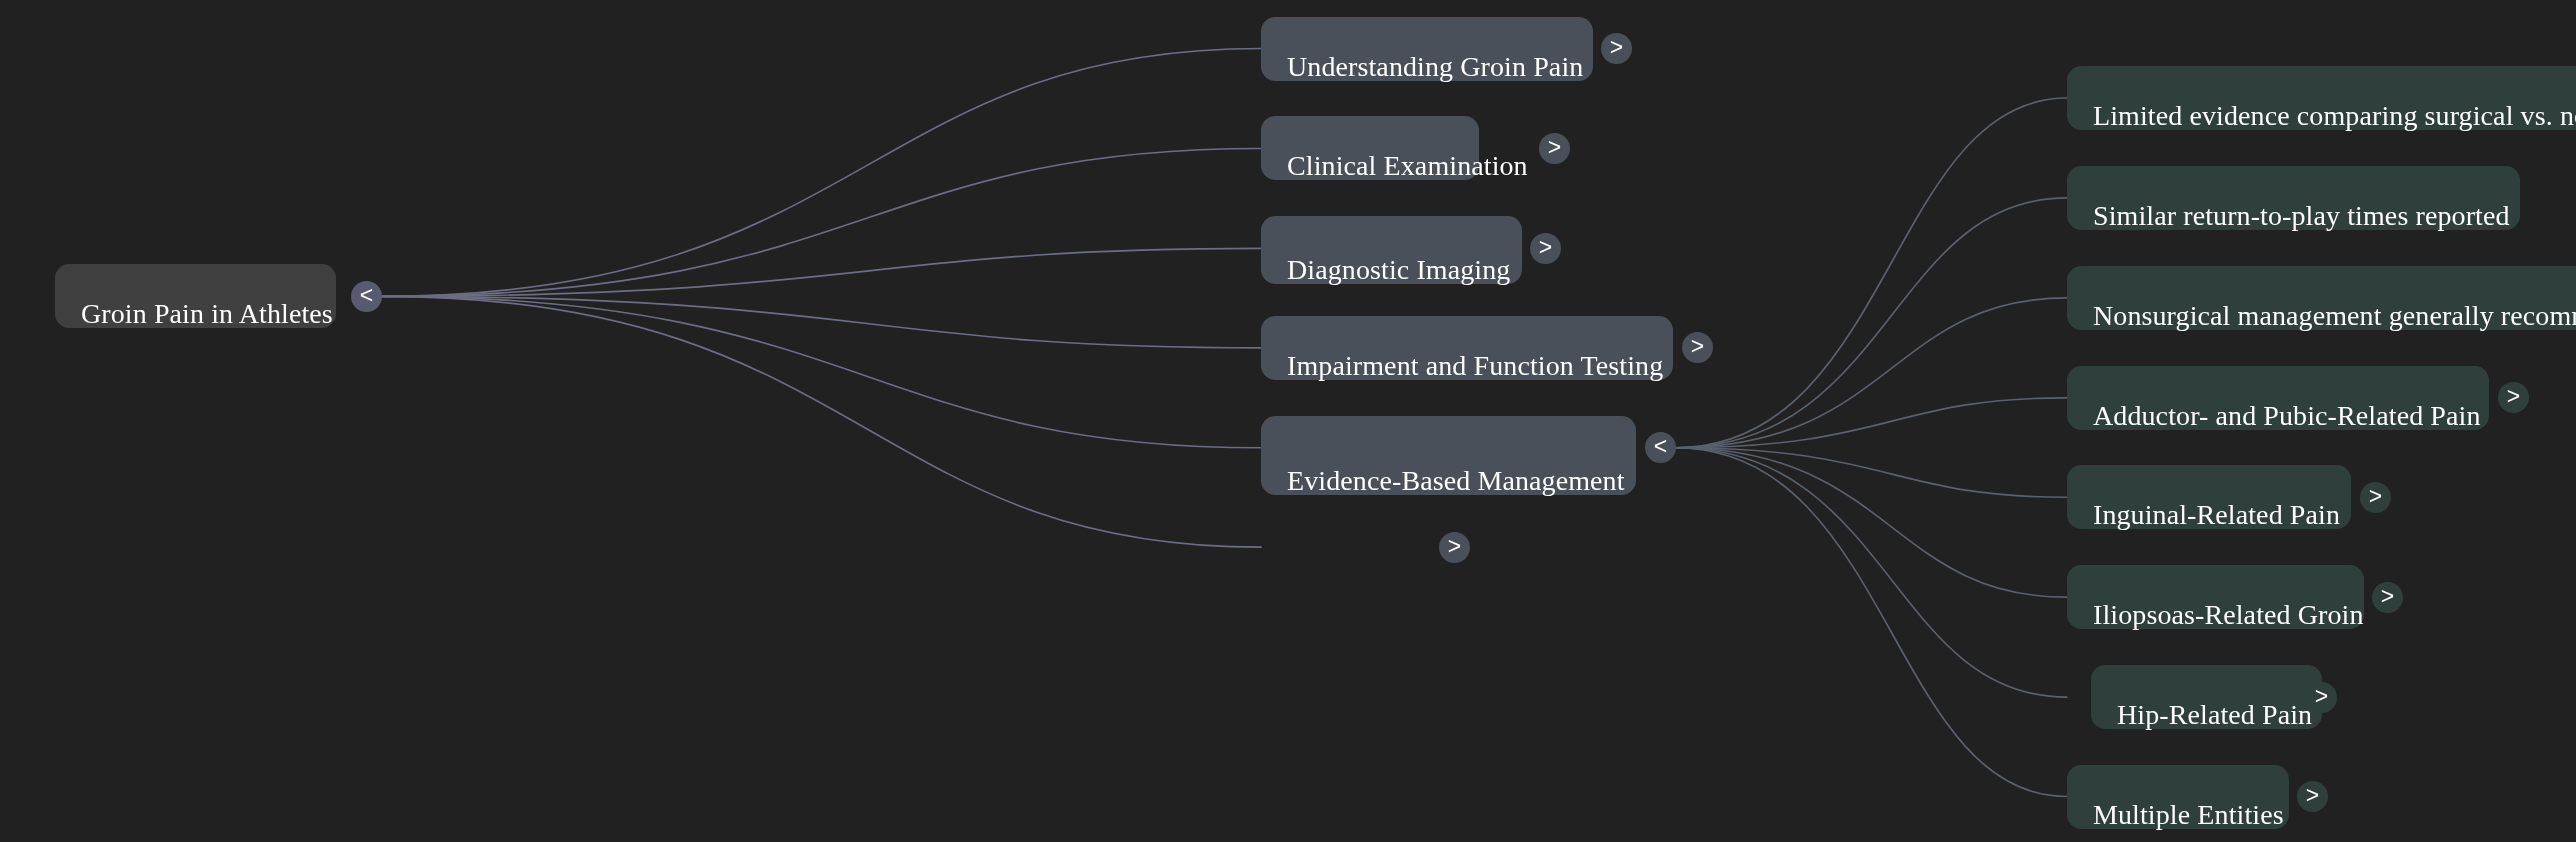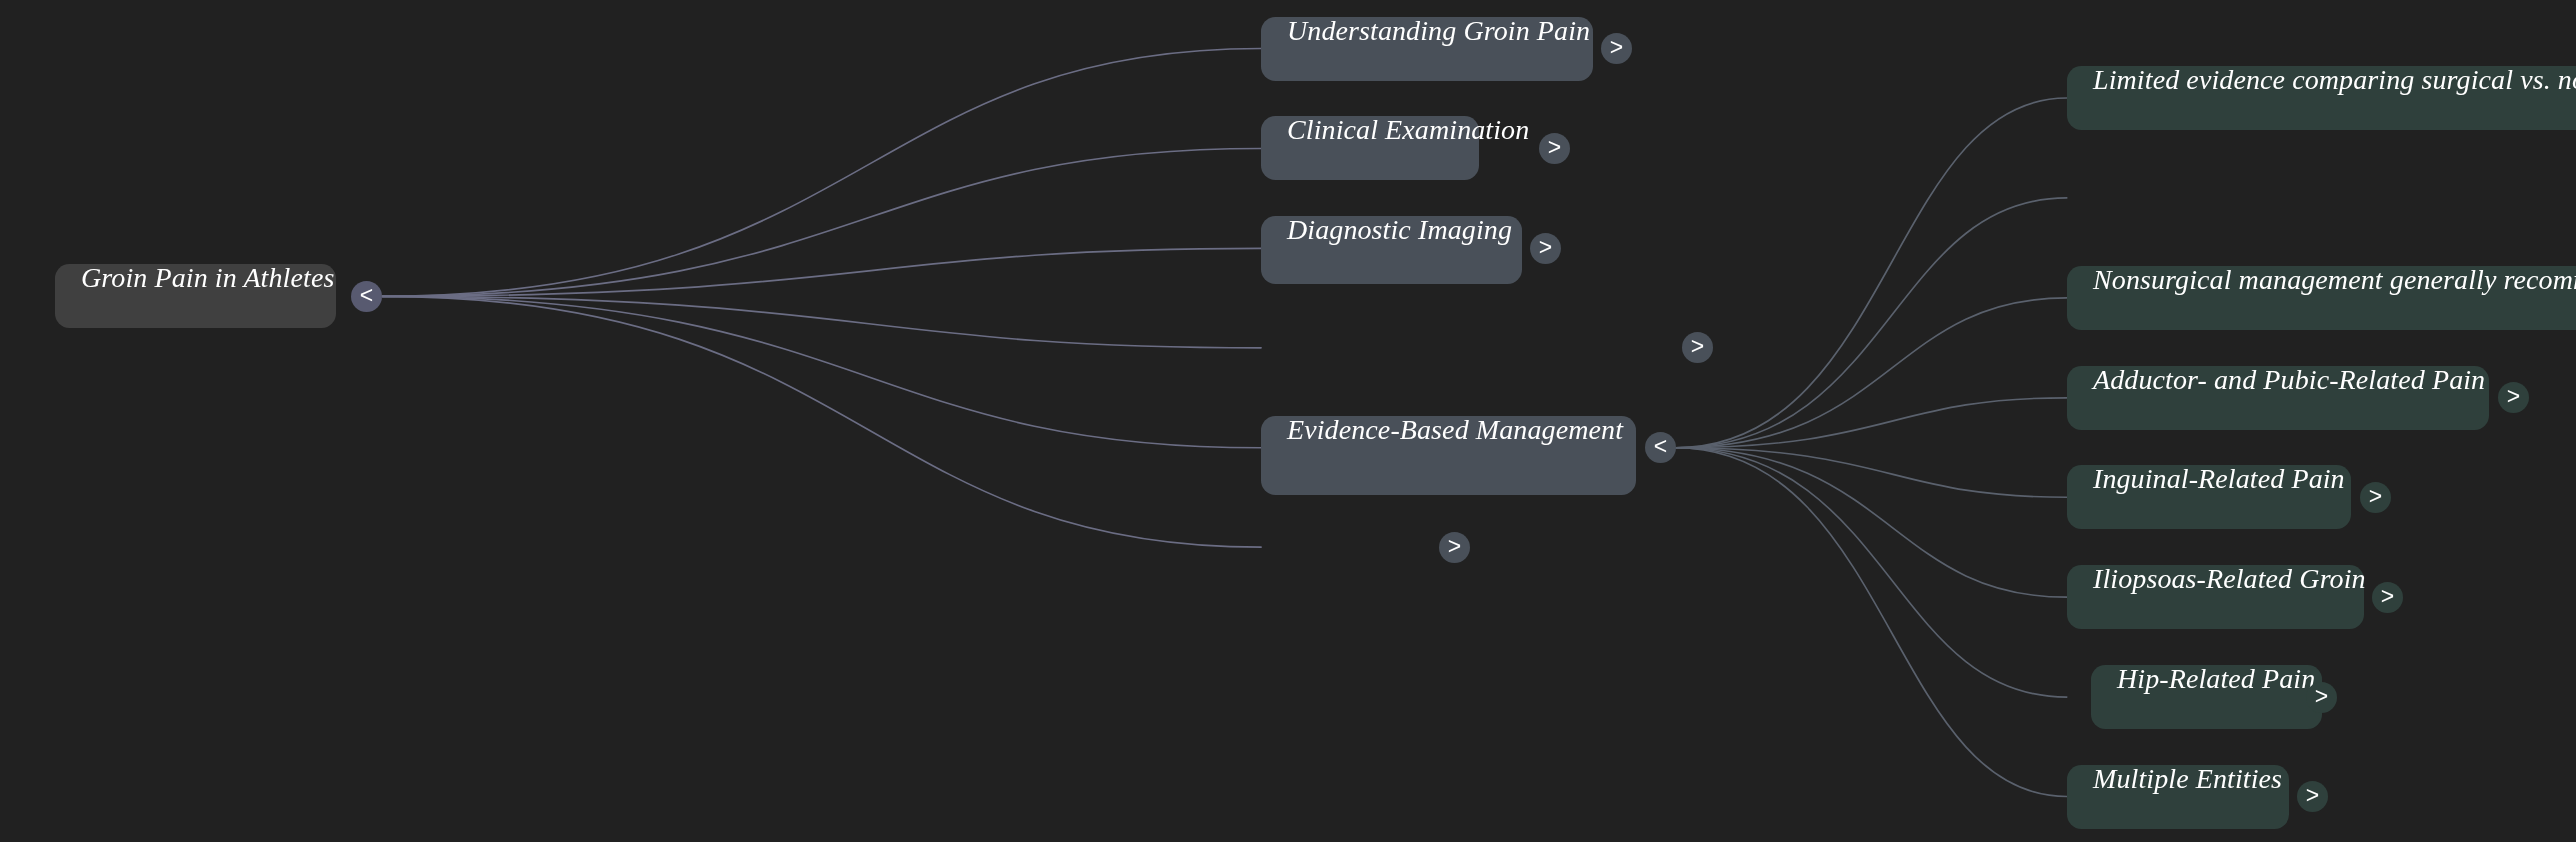--- a/index.html
+++ b/index.html
@@ -22,29 +22,28 @@
   #edges {
     position: absolute;
     left: 0; top: 0;
     width: 2873px; height: 843px;
     pointer-events: none;
   }
 
   .node {
     position: absolute;
     display: flex;
-    align-items: flex-start;
+    align-items: flex-end;
     border-radius: 14.4px;
     color: #ffffff;
     white-space: nowrap;
     padding: 0 26px;
     font-size: 28px;
     line-height: 1;
     letter-spacing: 0.1px;
-    font-style: italic;
   }
 
   .node.root {
     background: #404040;
   }
   .node.level1 {
     background: #495059;
   }
   .node.level2 {
     background: #2f403c;
@@ -107,34 +106,40 @@
     </div>
     <div class="toggle level1-tg" style="left: 1539px; top: 133px; width: 31px; height: 31px;">
       <span>&gt;</span>
     </div>
     <div class="node level1" style="left: 1261px; top: 216px; width: 261px; height: 68px;">
       <span>Diagnostic Imaging</span>
     </div>
     <div class="toggle level1-tg" style="left: 1530px; top: 233px; width: 31px; height: 31px;">
       <span>&gt;</span>
     </div>
+    <div class="node level1" style="left: 1261px; top: 316px; width: 412px; height: 64px;">
+      <span>Impairment and Function Testing</span>
+    </div>
     <div class="toggle level1-tg" style="left: 1682px; top: 332px; width: 31px; height: 31px;">
       <span>&gt;</span>
     </div>
     <div class="node level1" style="left: 1261px; top: 416px; width: 375px; height: 79px;">
       <span>Evidence-Based Management</span>
     </div>
     <div class="toggle level1-tg" style="left: 1645px; top: 432px; width: 31px; height: 31px;">
       <span>&lt;</span>
     </div>
     <div class="toggle level1-tg" style="left: 1439px; top: 532px; width: 31px; height: 31px;">
       <span>&gt;</span>
     </div>
     <div class="node level2" style="left: 2067px; top: 66px; width: 618px; height: 64px;">
       <span>Limited evidence comparing surgical vs. nonsurgical</span>
+    </div>
+    <div class="node level2" style="left: 2067px; top: 166px; width: 453px; height: 64px;">
+      <span>Similar return-to-play times reported</span>
     </div>
     <div class="node level2" style="left: 2067px; top: 266px; width: 706px; height: 64px;">
       <span>Nonsurgical management generally recommended first-line</span>
     </div>
     <div class="node level2" style="left: 2067px; top: 366px; width: 422px; height: 64px;">
       <span>Adductor- and Pubic-Related Pain</span>
     </div>
     <div class="toggle level2-tg" style="left: 2498px; top: 382px; width: 31px; height: 31px;">
       <span>&gt;</span>
     </div>

